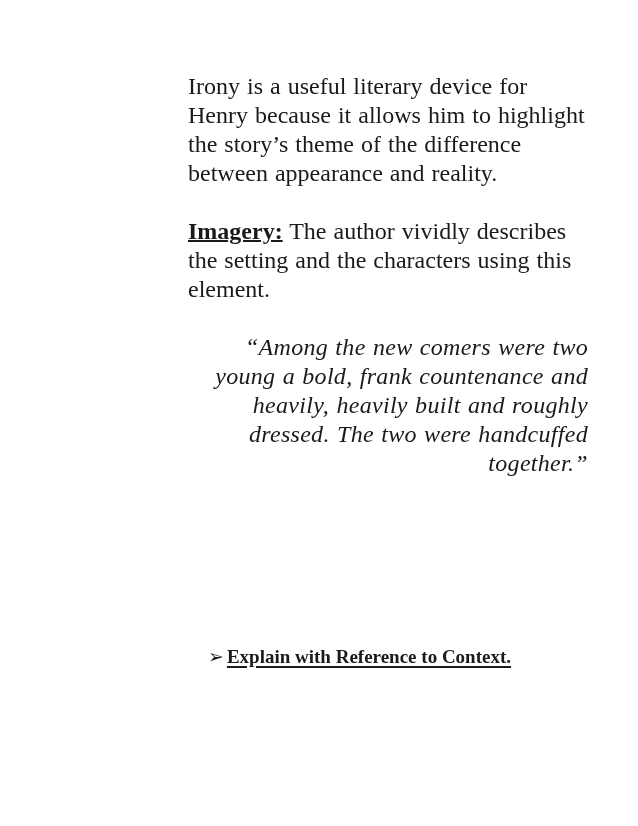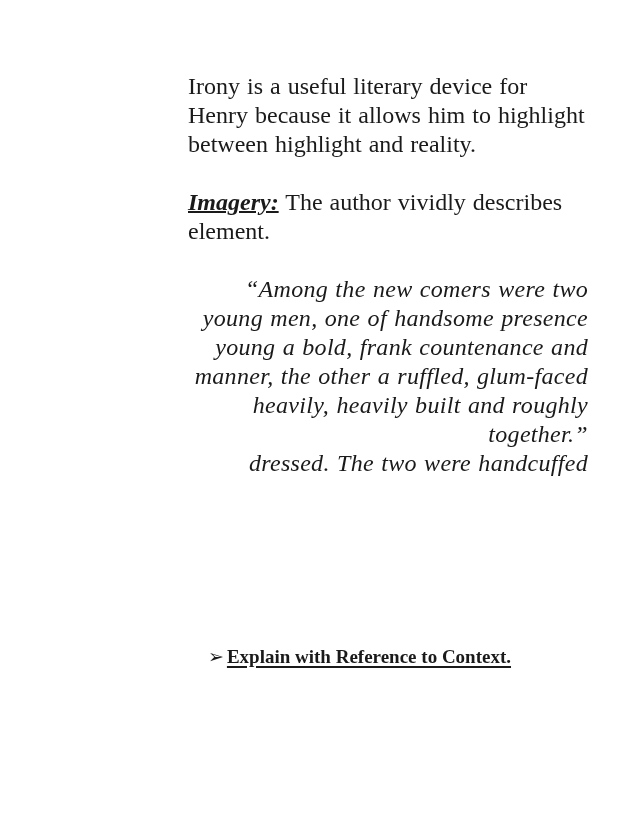--- a/index.html
+++ b/index.html
@@ -23,21 +23,20 @@
     }
     .para {
       font-size: 24px;
       line-height: 29px;
       margin: 0;
       word-spacing: 1px;
     }
     .para + .para { margin-top: 29px; }
     .term {
       font-weight: bold;
-      font-style: italic;
       text-decoration: underline;
       text-decoration-thickness: 2px;
     }
     .quote {
       font-style: italic;
       letter-spacing: 0.3px;
       text-align: right;
     }
     .bullet-line {
       position: absolute;
@@ -59,34 +58,34 @@
     }
     .line { display: block; }
   </style>
 </head>
 <body>
 
 <div class="page">
   <p class="para">
     <span class="line">Irony is a useful literary device for</span>
     <span class="line">Henry because it allows him to highlight</span>
-    <span class="line">between highlight and reality.</span>
+    <span class="line">the story’s theme of the difference</span>
+    <span class="line">between appearance and reality.</span>
   </p>
 
   <p class="para">
     <span class="line"><span class="term">Imagery:</span><span> The author vividly describes</span></span>
+    <span class="line">the setting and the characters using this</span>
     <span class="line">element.</span>
   </p>
 
   <p class="para quote">
     <span class="line">“Among the new comers were two</span>
-    <span class="line">young men, one of handsome presence</span>
     <span class="line">young a bold, frank countenance and</span>
-    <span class="line">manner, the other a ruffled, glum-faced</span>
     <span class="line">heavily, heavily built and roughly</span>
+    <span class="line">dressed. The two were handcuffed</span>
     <span class="line">together.”</span>
-    <span class="line">dressed. The two were handcuffed</span>
   </p>
 </div>
 
 <div class="bullet-line">
   <span class="arrow">➢</span><span class="heading">Explain with Reference to Context.</span>
 </div>
 
 </body></html>

